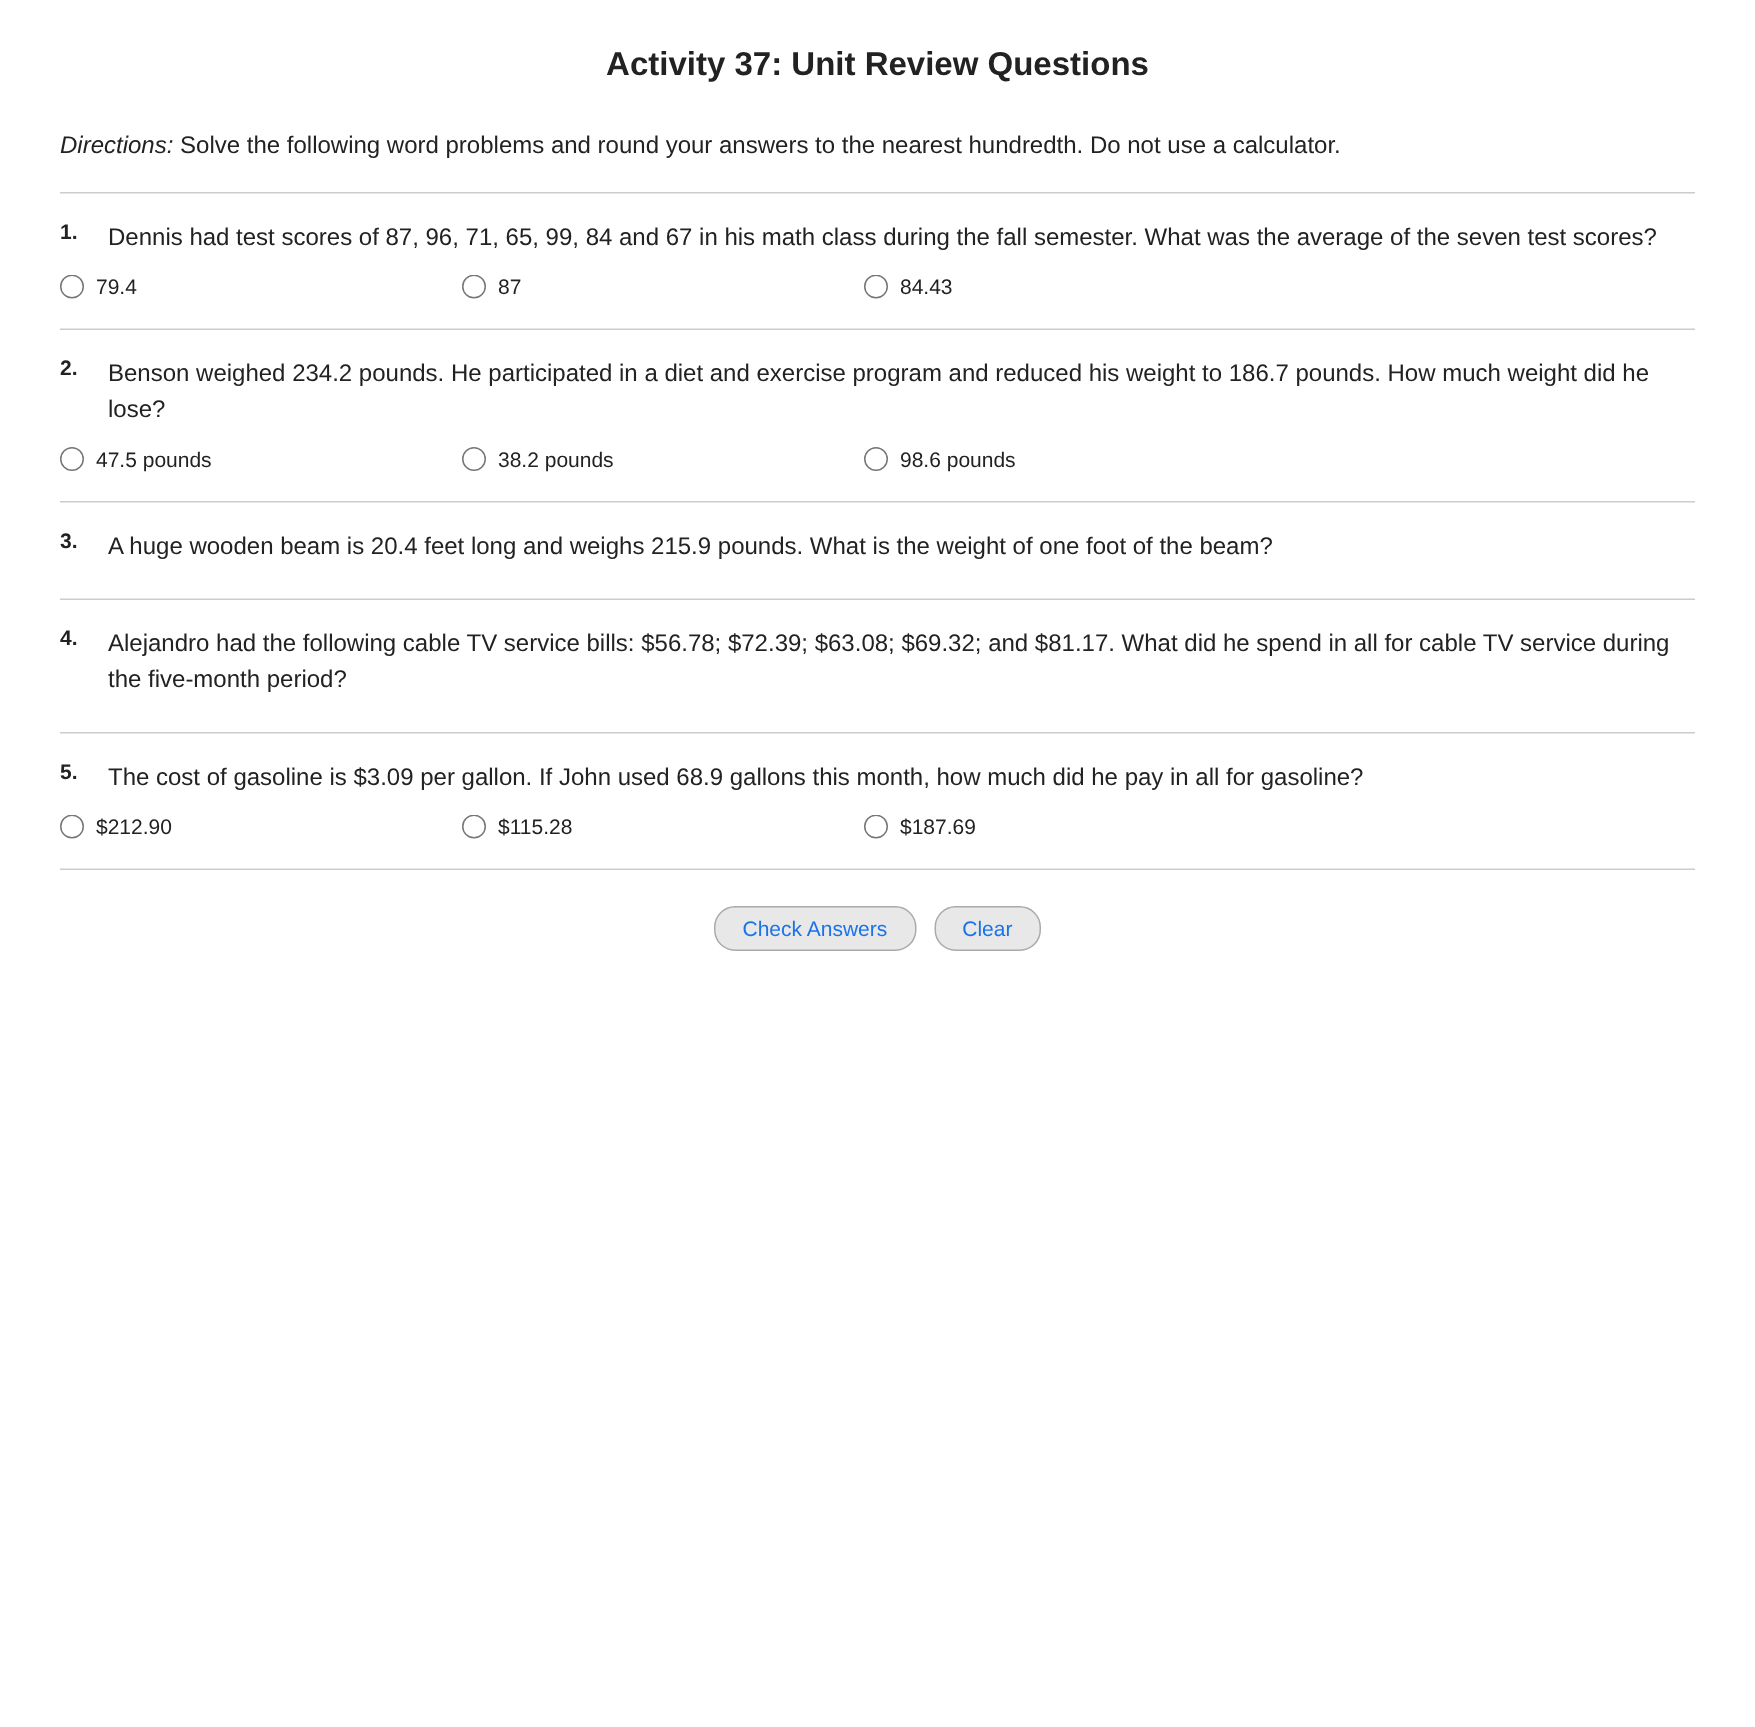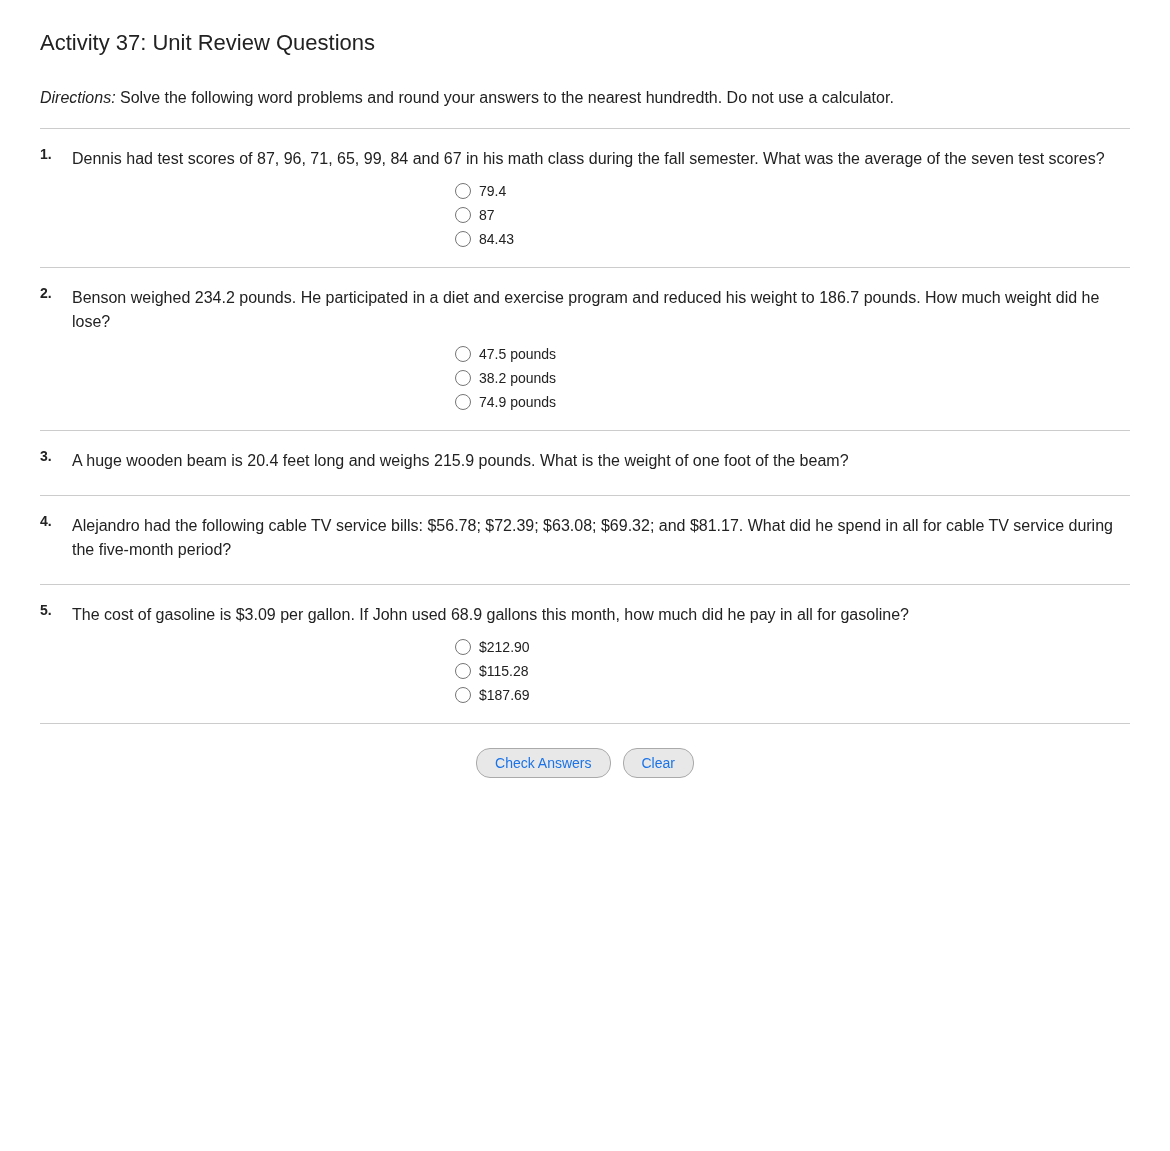--- a/index.html
+++ b/index.html
@@ -5,22 +5,23 @@
     * { box-sizing: border-box; margin: 0; padding: 0; }
     body {
       font-family: Arial, sans-serif;
       font-size: 16px;
       background: #fff;
       color: #222;
       padding: 30px 40px;
       max-width: 1170px;
     }
     h1 {
+      text-align: center;
       font-size: 22px;
-      font-weight: normal;
+      font-weight: bold;
       margin-bottom: 30px;
     }
     .directions {
       margin-bottom: 18px;
       line-height: 1.5;
     }
     .directions strong em, .directions em strong {
       font-style: italic;
       font-weight: normal;
     }
@@ -45,21 +46,20 @@
       position: relative;
       top: -3px;
     }
     .question-text {
       flex: 1;
       line-height: 1.5;
       font-size: 16px;
     }
     .options {
       display: flex;
-      flex-direction: column;
       align-items: center;
       gap: 8px;
       margin: 8px 0 10px 0;
     }
     .option-item {
       display: flex;
       align-items: center;
       gap: 8px;
       width: 260px;
     }
@@ -131,21 +131,21 @@
         <div class="option-item">
           <input type="radio" name="q2" value="47.5 pounds" style="">
           <span class="option-label">47.5 pounds</span>
         </div>
         <div class="option-item">
           <input type="radio" name="q2" value="38.2 pounds" style="">
           <span class="option-label">38.2 pounds</span>
         </div>
         <div class="option-item">
           <input type="radio" name="q2" value="74.9 pounds" style="">
-          <span class="option-label">74.9 pounds</span>
+          <span class="option-label">98.6 pounds</span>
         </div>
       </div>
     </div>
     <div class="question-block">
       <div class="question-row">
         <span class="question-number">3.</span>
         <span class="question-text">A huge wooden beam is 20.4 feet long and weighs 215.9 pounds. What is the weight of one foot of the beam?</span>
       </div>
     </div>
     <div class="question-block">

